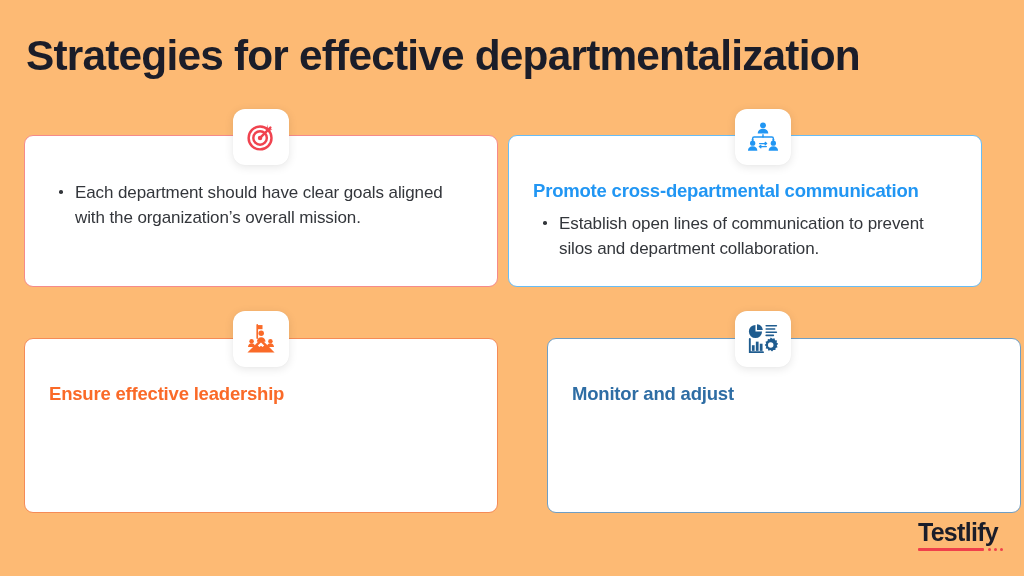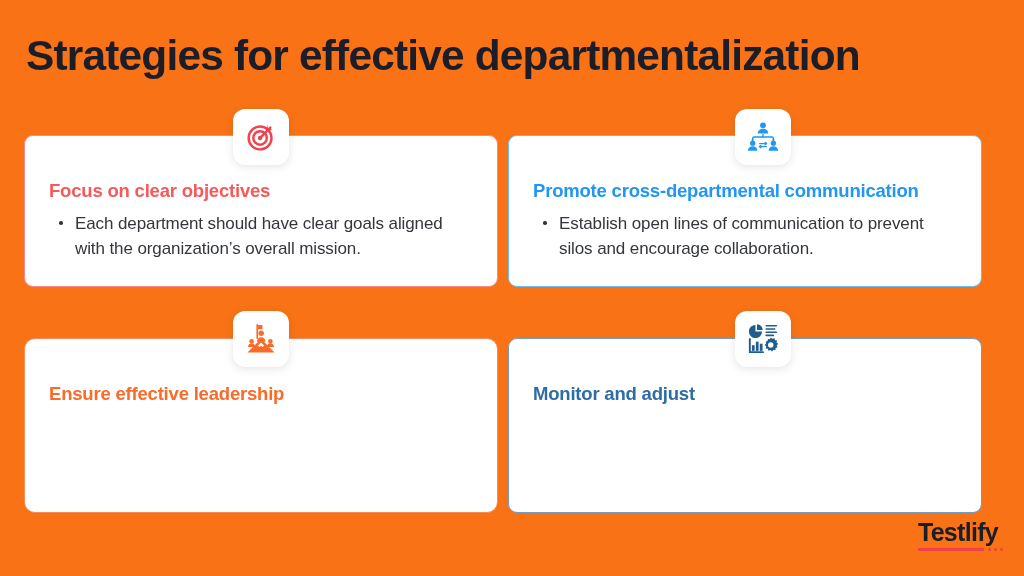--- a/index.html
+++ b/index.html
@@ -9,21 +9,21 @@
     height: 576px;
     background: #ffffff;
     font-family: "Liberation Sans", sans-serif;
     overflow: hidden;
   }
 
   #slide {
     position: relative;
     width: 1024px;
     height: 576px;
-    background: #f97316;
+    background: #fdba74;
   }
 
   
   #page-title {
     position: absolute;
     left: 26px;
     top: 32px;
     width: 980px;
     font-size: 43px;
     line-height: 1.08;
@@ -146,21 +146,20 @@
 </style>
 </head>
 <body>
 
 <div id="slide">
 
   <h1 id="page-title" style="color: rgb(27, 29, 41);">Strategies for effective departmentalization</h1>
 
   <div class="card col-left row-top" id="card-0" style="border-color: rgb(245, 138, 138);">
     <div class="card-inner">
-      <div class="card-title" id="card-0-title" style="color: rgb(245, 90, 90);">Focus on clear objectives</div>
       <ul class="bullets">
         <li>Each department should have clear goals aligned with the organization’s overall mission.</li>
       </ul>
     </div>
   </div>
   <div class="icon-badge badge-top badge-left">
     <span>
       <svg width="30" height="30" viewBox="0 0 32 32" fill="none">
         <circle cx="15" cy="17" r="12.2" stroke="#F0434F" stroke-width="2.6"></circle>
         <circle cx="15" cy="17" r="7.2" stroke="#F0434F" stroke-width="2.6"></circle>
@@ -168,21 +167,21 @@
         <path d="M15 17 L26 6" stroke="#F0434F" stroke-width="2.6" stroke-linecap="round"></path>
         <path d="M22.6 2.3 L23.4 7.1 L28.2 7.9 L23.9 10.1 L22 8.2 Z" fill="#F0434F"></path>
       </svg>
     </span>
   </div>
 
   <div class="card col-right row-top" id="card-1" style="border-color: rgb(104, 189, 245);">
     <div class="card-inner">
       <div class="card-title" id="card-1-title" style="color: rgb(33, 150, 243);">Promote cross-departmental communication</div>
       <ul class="bullets">
-        <li>Establish open lines of communication to prevent silos and encourage collaboration.</li>
+        <li>Establish open lines of communication to prevent silos and department collaboration.</li>
       </ul>
     </div>
   </div>
   <div class="icon-badge badge-top badge-right">
     <span>
       <svg width="32" height="32" viewBox="0 0 34 34" fill="none">
 
         <circle cx="17" cy="4.6" r="3.1" fill="#2196F3"></circle>
         <path d="M11.4 13.2c0-3.1 2.5-5.0 5.6-5.0s5.6 1.9 5.6 5.0z" fill="#2196F3"></path>
 
@@ -196,21 +195,21 @@
 
         <circle cx="28" cy="23.6" r="2.8" fill="#2196F3"></circle>
         <path d="M23.0 31.6c0-2.9 2.2-4.7 5.0-4.7s5.0 1.8 5.0 4.7z" fill="#2196F3"></path>
 
         <path d="M13.4 24.0 H20.6 M19.3 22.7 L20.8 24.0 L19.3 25.3" stroke="#2196F3" stroke-width="1.4" stroke-linecap="round" stroke-linejoin="round" fill="none"></path>
         <path d="M20.6 27.2 H13.4 M14.7 25.9 L13.2 27.2 L14.7 28.5" stroke="#2196F3" stroke-width="1.4" stroke-linecap="round" stroke-linejoin="round" fill="none"></path>
       </svg>
     </span>
   </div>
 
-  <div class="card col-left row-bottom" id="card-2" style="border-color: rgb(245, 139, 87); border-radius: 11px;">
+  <div class="card col-left row-bottom" id="card-2" style="border-color: rgb(245, 139, 87);">
     <div class="card-inner">
       <div class="card-title" id="card-2-title" style="color: rgb(250, 106, 40);">Ensure effective leadership</div>
     </div>
   </div>
   <div class="icon-badge badge-bottom badge-left">
     <span>
       <svg width="32" height="32" viewBox="0 0 34 34" fill="none">
 
         <path d="M13.0 2.0 v14.0" stroke="#FA6A28" stroke-width="1.8" stroke-linecap="round"></path>
         <path d="M13.4 2.2 h5.2 v4.4 h-5.2 z" fill="#FA6A28"></path>
@@ -222,21 +221,21 @@
         <path d="M3.2 25.6c0-2.5 1.7-4.0 3.8-4.0s3.8 1.5 3.8 4.0z" fill="#FA6A28"></path>
         <circle cx="27.0" cy="19.4" r="2.4" fill="#FA6A28"></circle>
         <path d="M23.2 25.6c0-2.5 1.7-4.0 3.8-4.0s3.8 1.5 3.8 4.0z" fill="#FA6A28"></path>
 
         <path d="M17.0 16.8 L31.4 31.4 H2.6 Z" fill="#FA6A28"></path>
         <path d="M13.6 24.0 l3.4-3.4 l3.4 3.4 l-1.8 1.6 l-1.6-1.4 l-1.6 1.4 z" fill="#ffffff"></path>
       </svg>
     </span>
   </div>
 
-  <div class="card col-right row-bottom" id="card-3" style="border-color: rgb(111, 158, 196);">
+  <div class="card col-right row-bottom" id="card-3" style="border-color: rgb(111, 158, 196); margin-left: 39px;">
     <div class="card-inner">
       <div class="card-title" id="card-3-title" style="color: rgb(46, 109, 164);">Monitor and adjust</div>
     </div>
   </div>
   <div class="icon-badge badge-bottom badge-right">
     <span>
       <svg width="32" height="32" viewBox="0 0 34 34" fill="none">
 
         <path d="M9.0 2.0 a7.0 7.0 0 1 0 7.0 7.0 H9.0 Z" fill="#1F5C8F"></path>
         <path d="M10.6 1.2 a7.0 7.0 0 0 1 6.2 6.2 h-6.2 z" fill="#1F5C8F"></path>

